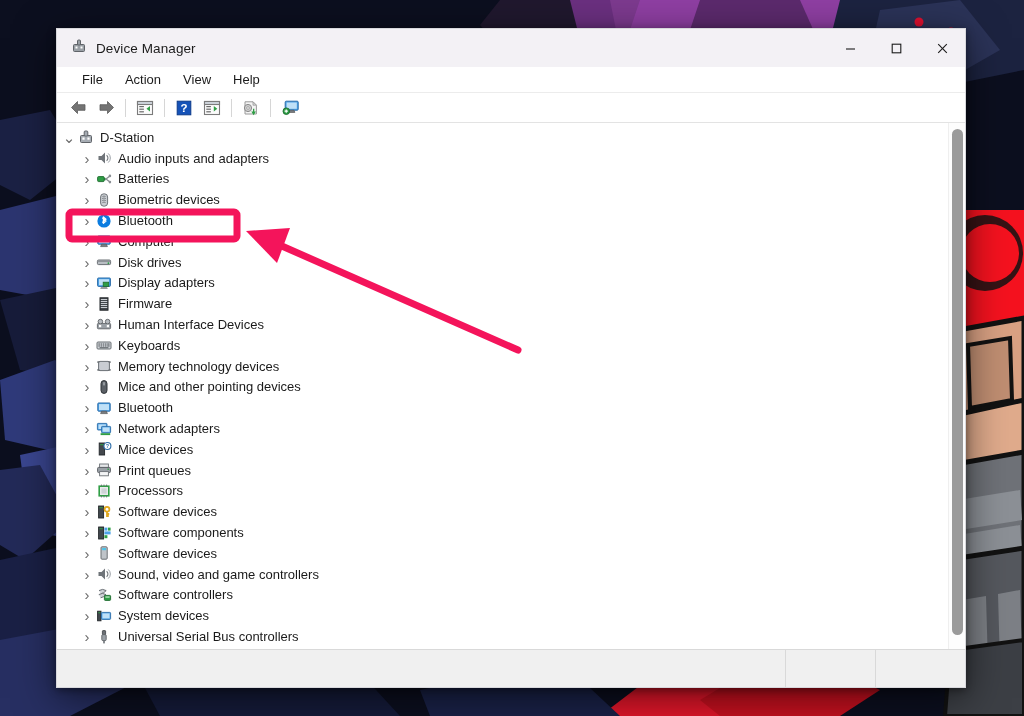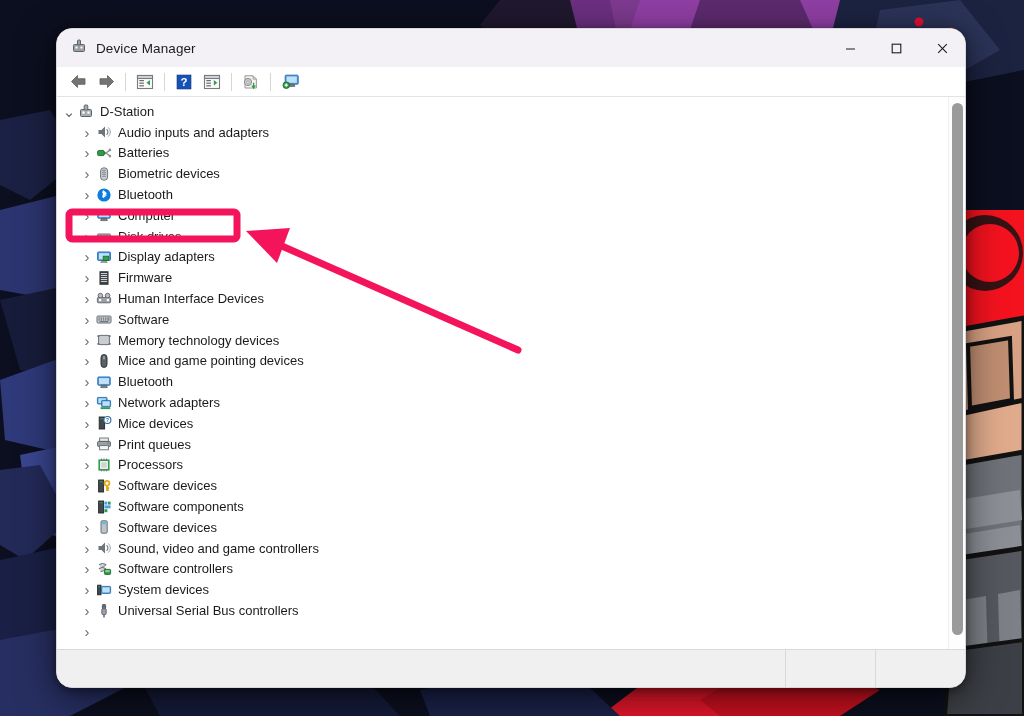--- a/index.html
+++ b/index.html
@@ -11,21 +11,21 @@
     position:relative;
   }
 
   
   #wallpaper { position:absolute; inset:0; z-index:0; }
   #wallpaper svg { display:block; width:1024px; height:716px; }
 
   
   #window {
     position:absolute; left:56px; top:28px; width:910px; height:660px;
-    background:#ffffff; border-radius:16px; z-index:5;
+    background:#ffffff; border-radius:0; z-index:5;
     box-shadow:0 10px 38px rgba(0,0,0,.55), 0 2px 8px rgba(0,0,0,.4);
     overflow:hidden; display:flex; flex-direction:column;
     border:1px solid #d8d8dc;
   }
 
   
   .titlebar {
     height:38px; background:#f3f1f5; display:flex; align-items:center;
     flex:0 0 38px; position:relative;
   }
@@ -170,20 +170,26 @@
       </div>
       <div class="winbtn close">
         <svg width="11" height="11" viewBox="0 0 11 11">
             <line x1="1.2" y1="1.2" x2="9.8" y2="9.8" stroke="currentColor" stroke-width="1.1"></line>
             <line x1="9.8" y1="1.2" x2="1.2" y2="9.8" stroke="currentColor" stroke-width="1.1"></line>
           </svg>
       </div>
     </div>
   </div>
 
+  <div class="menubar">
+    <div class="menuitem">File</div>
+    <div class="menuitem">Action</div>
+    <div class="menuitem">View</div>
+    <div class="menuitem">Help</div>
+  </div>
 
   <div class="toolbar">
     <div class="tbtn">
       <svg width="17" height="15" viewBox="0 0 17 15">
         <path d="M7.5 1.5 L1.5 7.5 L7.5 13.5 L7.5 10.3 L15 10.3 L15 4.7 L7.5 4.7 Z" fill="#747474" stroke="#5c5c5c" stroke-width=".8" stroke-linejoin="round"></path>
       </svg>
     </div>
     <div class="tbtn">
       <svg width="17" height="15" viewBox="0 0 17 15">
         <path d="M9.5 1.5 L15.5 7.5 L9.5 13.5 L9.5 10.3 L2 10.3 L2 4.7 L9.5 4.7 Z" fill="#747474" stroke="#5c5c5c" stroke-width=".8" stroke-linejoin="round"></path>
@@ -374,21 +380,21 @@
                   <rect x="11.2" y="6.4" width="2.4" height="1.3"></rect>
                   <rect x="2.4" y="8.3" width="1.5" height="1.3"></rect>
                 <rect x="4.6" y="8.3" width="1.5" height="1.3"></rect>
                   <rect x="6.8" y="8.3" width="1.5" height="1.3"></rect>
                 <rect x="9" y="8.3" width="1.5" height="1.3"></rect>
                   <rect x="11.2" y="8.3" width="2.4" height="1.3"></rect>
                   <rect x="3.6" y="10.1" width="8.8" height="1.2"></rect>
                 </g>
             </svg>
           </span>
-          <span class="rlabel">Software</span>
+          <span class="rlabel">Keyboards</span>
         </div>
         <div class="row" style="padding-left: 22px;">
           <span class="twisty" style="font-size: 15px;">›</span>
           <span class="ricon">
             <svg width="16" height="16" viewBox="0 0 16 16">
               <rect x="2.6" y="3.4" width="10.8" height="9.2" rx="1.4" fill="#c9cdd2" stroke="#6b7075" stroke-width="1"></rect>
                 <g fill="#6b7075">
                   <rect x="1.4" y="3.2" width="1.8" height="1.8"></rect>
                 <rect x="12.8" y="3.2" width="1.8" height="1.8"></rect>
                   <rect x="1.4" y="11" width="1.8" height="1.8"></rect>
@@ -399,21 +405,21 @@
           <span class="rlabel">Memory technology devices</span>
         </div>
         <div class="row" style="padding-left: 22px;">
           <span class="twisty" style="font-size: 15px;">›</span>
           <span class="ricon">
             <svg width="16" height="16" viewBox="0 0 16 16">
               <rect x="5" y="1.6" width="6" height="12.8" rx="3" fill="#5b6066" stroke="#2f3337" stroke-width="1"></rect>
                 <line x1="8" y1="3.2" x2="8" y2="6.4" stroke="#cfd3d7" stroke-width="1"></line>
             </svg>
           </span>
-          <span class="rlabel">Mice and game pointing devices</span>
+          <span class="rlabel">Mice and other pointing devices</span>
         </div>
         <div class="row" style="padding-left: 22px;">
           <span class="twisty" style="font-size: 15px;">›</span>
           <span class="ricon">
             <svg width="16" height="16" viewBox="0 0 16 16">
               <rect x="1.8" y="3" width="12.4" height="8.2" rx=".8" fill="#4da3e8" stroke="#2b6ca8" stroke-width="1"></rect>
                 <rect x="3" y="4.1" width="10" height="6" fill="#bfe0f7"></rect>
                 <path d="M5.6 11.2 L10.4 11.2 L11.4 13.6 L4.6 13.6 Z" fill="#7a7d82" stroke="#555" stroke-width=".7"></path>
             </svg>
           </span>

